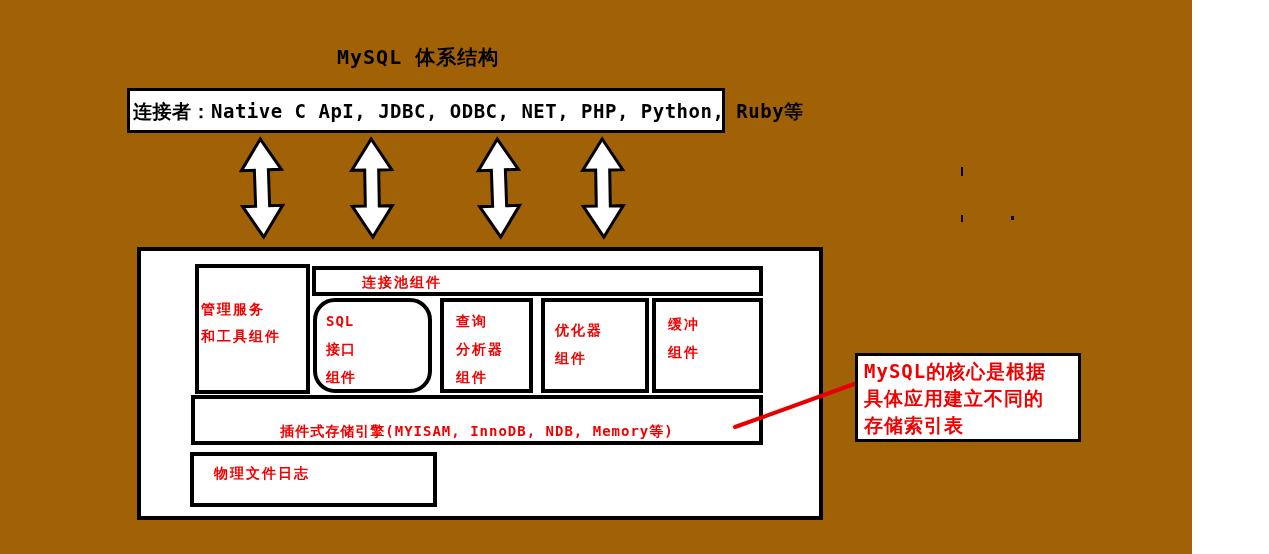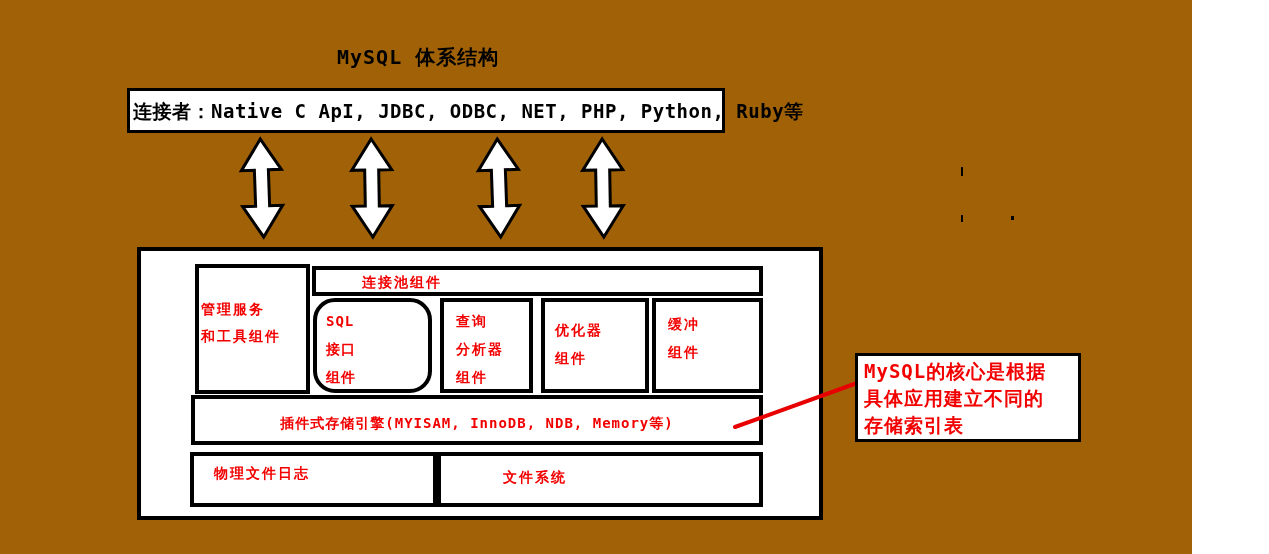--- a/index.html
+++ b/index.html
@@ -22,21 +22,21 @@
   .outer-box{left:137px;top:247px;width:686px;height:273px;border:4px solid var(--ink);background:#ffffff;}
   .ibox{position:absolute;box-sizing:border-box;border:4px solid var(--ink);background:#ffffff;color:var(--red);font-size:14px;letter-spacing:2px;}
   .ibox span{display:block;}
   .mgmt{left:54px;top:13px;width:115px;height:130px;padding:28px 0 0 2px;line-height:27px;overflow:visible;white-space:nowrap;}
   .pool{left:171px;top:15px;width:451px;height:30px;padding:1px 0 0 46px;line-height:22px;}
   .comp{top:47px;height:95px;line-height:28px;}
   .comp-sql{left:172px;width:119px;padding:5px 0 0 9px;letter-spacing:1px;border-radius:22px;}
   .comp-query{left:299px;width:93px;padding:5px 0 13px 12px;overflow:visible;white-space:nowrap;}
   .comp-optimizer{left:400px;width:108px;padding:14px 4px 0 10px;}
   .comp-buffer{left:511px;width:111px;padding:8px 0 0 12px;}
-  .storage{left:50px;top:144px;width:572px;height:50px;text-align:center;padding-top:16px;letter-spacing:1px;white-space:nowrap;}
+  .storage{left:50px;top:144px;width:572px;height:50px;text-align:center;padding-top:24px;letter-spacing:1px;white-space:nowrap;}
   .logs{left:49px;top:201px;width:247px;height:55px;padding:9px 0 0 20px;}
   .fs{left:296px;top:201px;width:326px;height:55px;padding:13px 0 0 62px;}
   .callout-line{left:726px;top:374px;width:136px;height:60px;pointer-events:none;}
   .annotation{
     left:855px;top:353px;width:226px;height:89px;border:3px solid var(--ink);
     color:var(--red);font-size:19px;line-height:27px;letter-spacing:1px;
     padding:2px 0 0 6px;background:#ffffff;white-space:nowrap;overflow:visible;
   }
   .annotation span{display:block;}
   .stray{background:var(--ink);}
@@ -110,23 +110,20 @@
     </div>
 
     <div class="ibox storage">
       <span>插件式存储引擎(MYISAM, InnoDB, NDB, Memory等)</span>
     </div>
 
     <div class="ibox logs">
       <span>物理文件日志</span>
     </div>
 
-    <div class="ibox fs">
-      <span>文件系统</span>
-    </div>
 
   </div>
 
   <svg class="abs callout-line" viewBox="0 0 136 60">
     <line x1="9" y1="53" x2="131" y2="9" stroke="#e80000" stroke-width="4" stroke-linecap="round"></line>
   </svg>
 
   <div class="abs annotation">
     <span>MySQL的核心是根据</span>
     <span>具体应用建立不同的</span>

